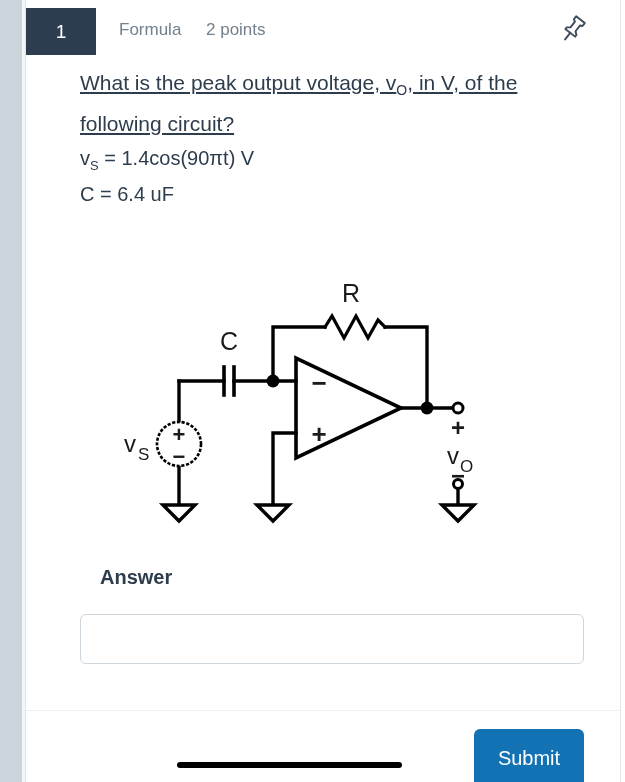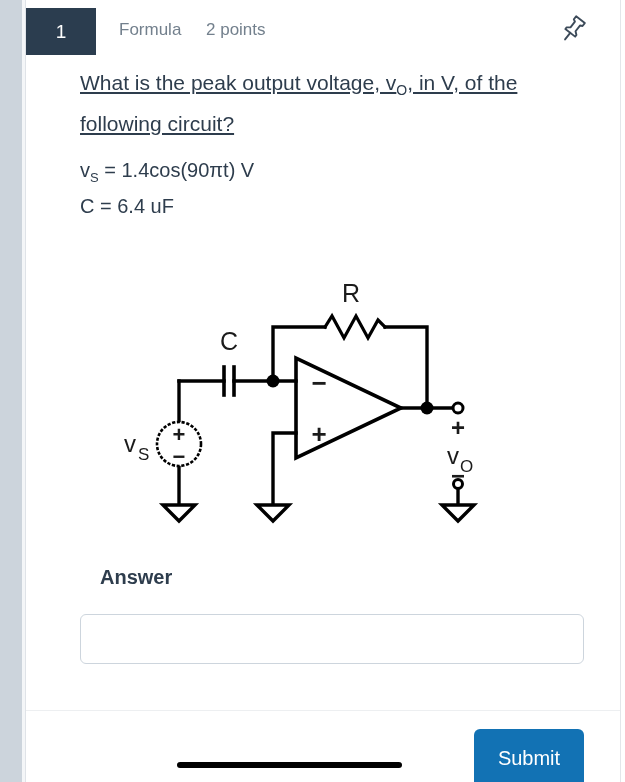--- a/index.html
+++ b/index.html
@@ -94,21 +94,21 @@
     width: 500px;
     font-size: 21px;
     line-height: 34px;
     color: #2e3d4d;
     text-decoration: underline;
   }
   .qtext sub { font-size: 14px; }
 
   .givens {
     position: absolute;
-    left: 54px; top: 156px;
+    left: 54px; top: 144px;
     font-size: 20px;
     line-height: 29px;
     color: #2e3d4d;
   }
   .givens sub { font-size: 13px; }
   .given-line { white-space: pre; }
 
   
   .circuit {
     position: absolute;

